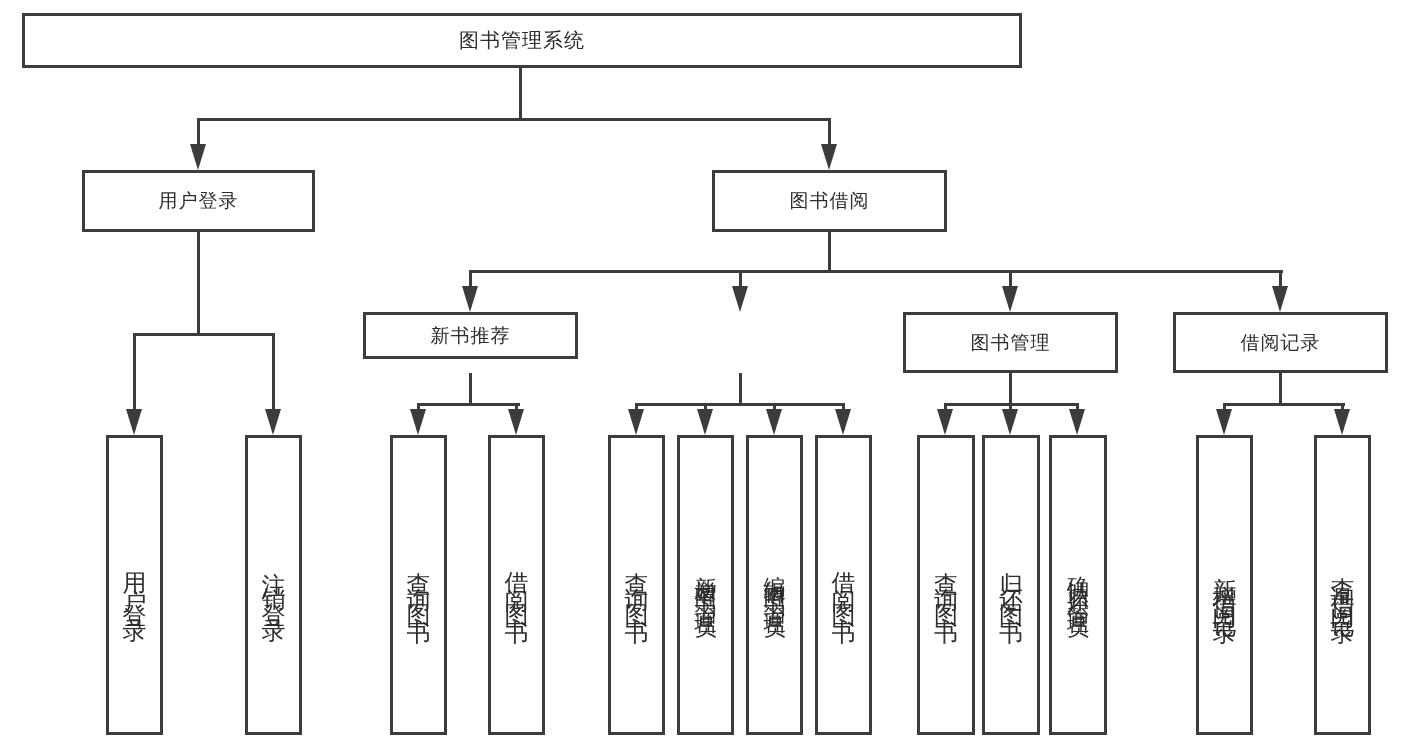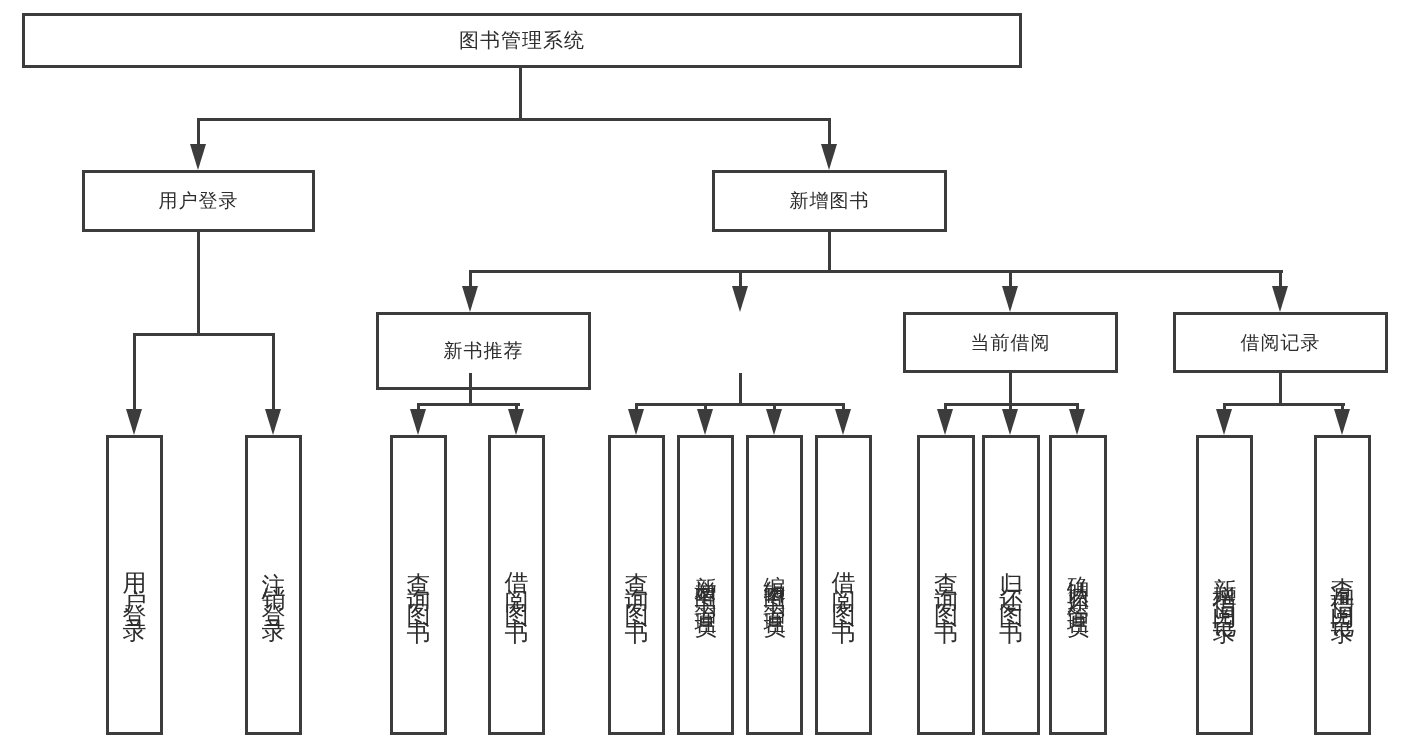--- a/index.html
+++ b/index.html
@@ -75,46 +75,46 @@
   <div class="hline" style="left:197px;top:118px;width:634px"></div>
   <div class="vline" style="left:197px;top:118px;height:26px"></div>
   <div class="arrow" style="left:190px;top:144px"></div>
   <div class="vline" style="left:828px;top:118px;height:26px"></div>
   <div class="arrow" style="left:821px;top:144px"></div>
 
   <div class="box hbox" style="left:82px;top:170px;width:233px;height:62px">
     <span class="label">用户登录</span>
   </div>
   <div class="box hbox" style="left:712px;top:170px;width:235px;height:62px">
-    <span class="label">新增图书</span>
+    <span class="label">图书借阅</span>
   </div>
 
   <div class="vline" style="left:197px;top:232px;height:104px"></div>
   <div class="hline" style="left:133px;top:333px;width:142px"></div>
   <div class="vline" style="left:133px;top:333px;height:78px"></div>
   <div class="arrow" style="left:126px;top:409px"></div>
   <div class="vline" style="left:272px;top:333px;height:78px"></div>
   <div class="arrow" style="left:265px;top:409px"></div>
 
   <div class="vline" style="left:828px;top:232px;height:41px"></div>
   <div class="hline" style="left:469px;top:270px;width:814px"></div>
   <div class="vline" style="left:469px;top:270px;height:18px"></div>
   <div class="arrow" style="left:462px;top:286px"></div>
   <div class="vline" style="left:739px;top:270px;height:18px"></div>
   <div class="arrow" style="left:732px;top:286px"></div>
   <div class="vline" style="left:1009px;top:270px;height:18px"></div>
   <div class="arrow" style="left:1002px;top:286px"></div>
   <div class="vline" style="left:1279px;top:270px;height:18px"></div>
   <div class="arrow" style="left:1272px;top:286px"></div>
 
-  <div class="box hbox" style="left:376px;top:312px;width:215px;height:78px">
+  <div class="box hbox" style="left:363px;top:312px;width:215px;height:47px">
     <span class="label">新书推荐</span>
   </div>
   <div class="box hbox" style="left:903px;top:312px;width:215px;height:61px">
-    <span class="label">当前借阅</span>
+    <span class="label">图书管理</span>
   </div>
   <div class="box hbox" style="left:1173px;top:312px;width:215px;height:61px">
     <span class="label">借阅记录</span>
   </div>
 
   <div class="vline" style="left:469px;top:373px;height:33px"></div>
   <div class="hline" style="left:417px;top:403px;width:103px"></div>
   <div class="vline" style="left:417px;top:403px;height:8px"></div>
   <div class="arrow" style="left:410px;top:409px"></div>
   <div class="vline" style="left:515px;top:403px;height:8px"></div>

